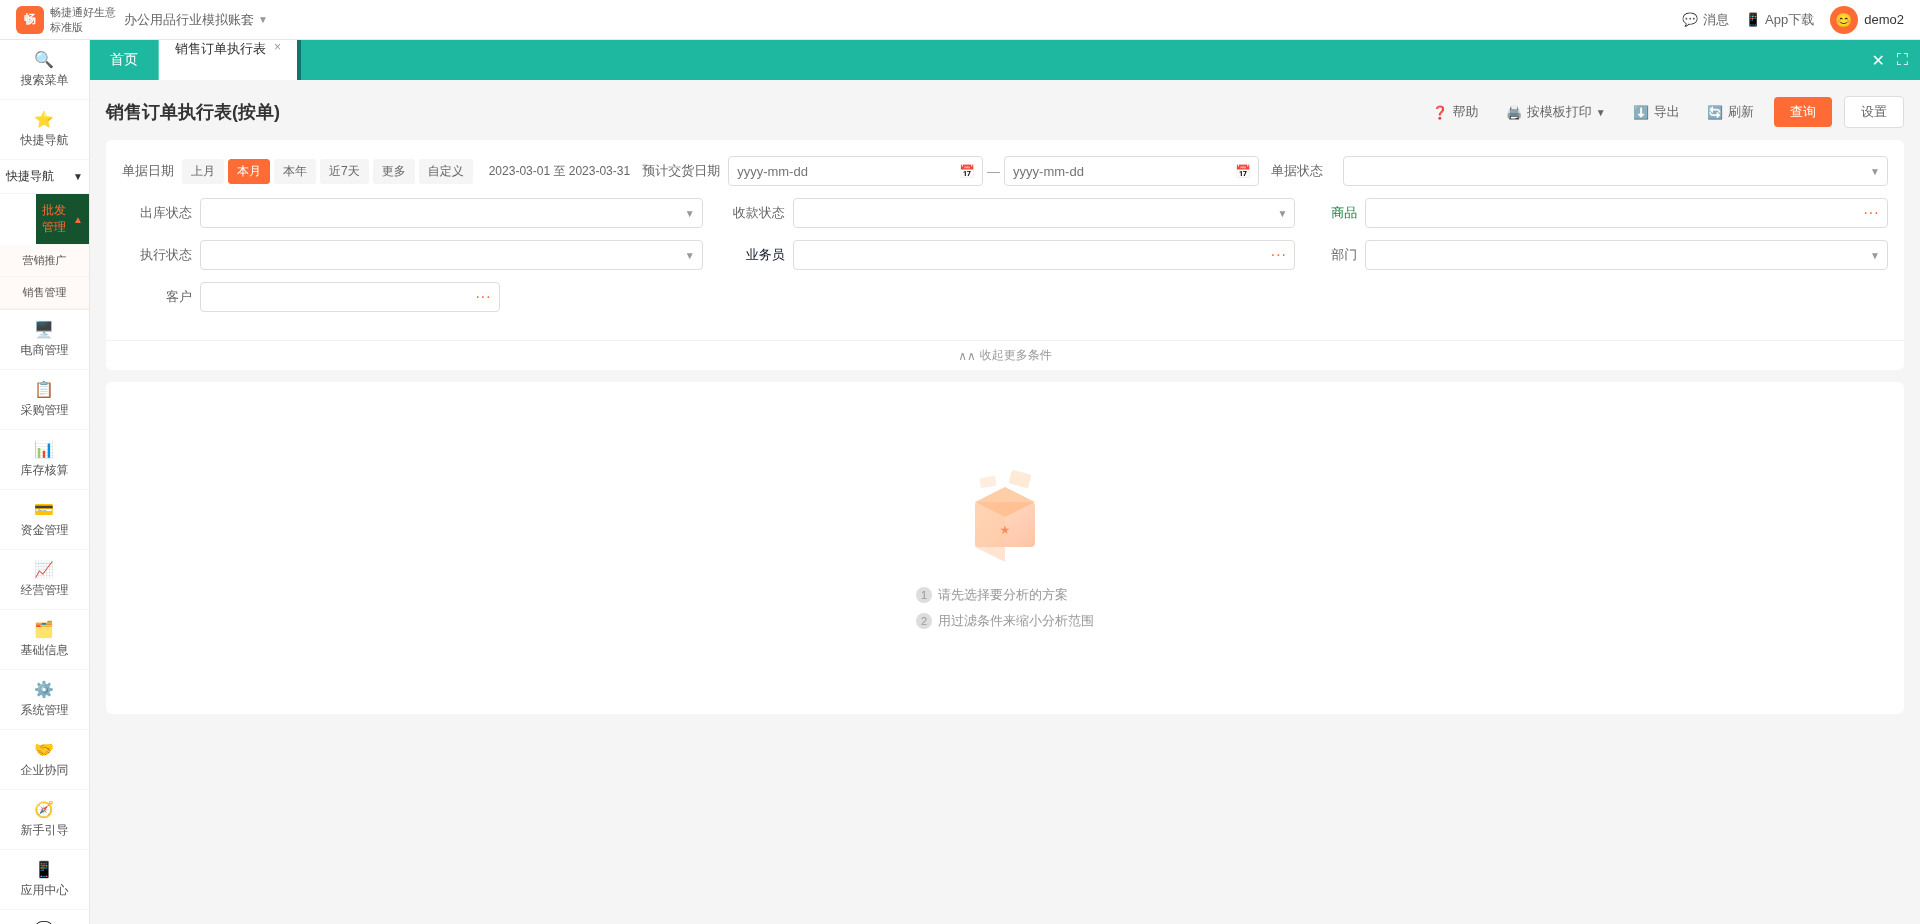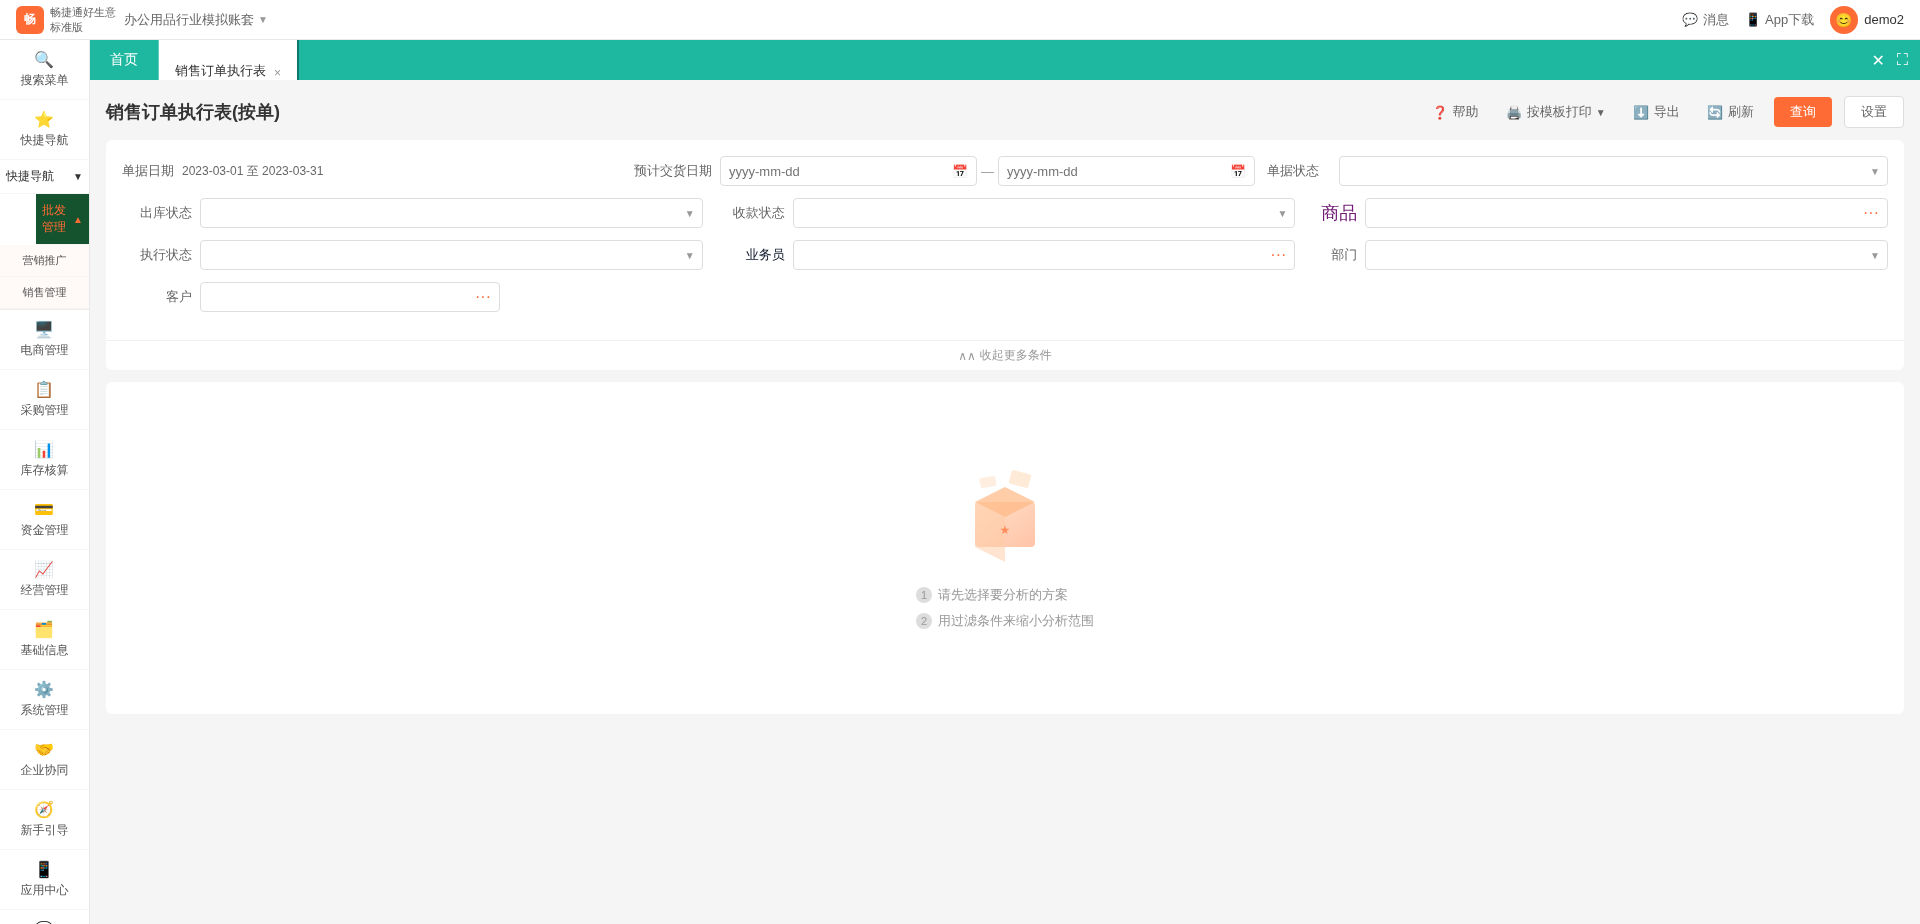--- a/index.html
+++ b/index.html
@@ -86,27 +86,27 @@
       display: flex;
       align-items: center;
       color: #fff;
       font-size: 14px;
       cursor: pointer;
       border-right: 1px solid rgba(255,255,255,0.3);
     }
     .tab-item {
       padding: 0 16px;
       display: flex;
-      align-items: flex-end;
+      align-items: flex-start;
       gap: 8px;
       background: #fff;
       color: #333;
       font-size: 13px;
       cursor: pointer;
-      border-right: 2px solid #0f766e;
+      border-right: 4px solid #0f766e;
     }
     .tab-close { color: #999; font-size: 12px; cursor: pointer; }
     .tab-actions { margin-left: auto; display: flex; align-items: center; gap: 4px; padding: 0 8px; }
     .tab-action-btn { color: #fff; font-size: 16px; cursor: pointer; padding: 4px; }
 
     
     .page-content { flex: 1; overflow-y: auto; padding: 16px; background: #f5f5f5; }
 
     
     .page-header {
@@ -391,20 +391,28 @@
       <div style="background:#fff; border-radius:6px; margin-bottom:12px;">
         <div style="display:flex; min-height:200px;">
 
 
           <div style="flex:1; padding:16px;">
 
             <div style="display:flex; align-items:center; gap:12px; margin-bottom:12px;">
 
               <div style="display:flex; align-items:center; gap:8px; min-width:500px;">
                 <span style="color:#666; font-size:13px; flex-shrink:0;font-family:Liberation Mono, monospace;">单据日期</span>
+                <div class="quick-dates">
+                  <span class="quick-date-btn">上月</span>
+                  <span class="quick-date-btn active">本月</span>
+                  <span class="quick-date-btn">本年</span>
+                  <span class="quick-date-btn">近7天</span>
+                  <span class="quick-date-btn">更多</span>
+                  <span class="quick-date-btn">自定义</span>
+                </div>
                 <span style="font-size:12px; color:#666;">2023-03-01 至 2023-03-31</span>
               </div>
 
               <div style="display:flex; align-items:center; gap:8px; flex:1;">
                 <span style="color:#666; font-size:13px; flex-shrink:0;">预计交货日期</span>
                 <div style="display:flex; align-items:center; gap:4px; flex:1;">
                   <div style="position:relative; flex:1;">
                     <input class="date-input" type="text" style="width: 100%;" placeholder="yyyy-mm-dd">
                     <span style="position:absolute; right:8px; top:50%; transform:translateY(-50%); color:#ff6b35; font-size:13px;">📅</span>
                   </div>
@@ -434,21 +442,21 @@
                 </div>
               </div>
               <div style="display:flex; align-items:center; gap:8px; flex:1;">
                 <span style="color:#666; font-size:13px; width:70px; text-align:right; flex-shrink:0;">收款状态</span>
                 <div class="select-wrapper">
                   <select><option></option></select>
                   <span class="select-arrow">▼</span>
                 </div>
               </div>
               <div style="display:flex; align-items:center; gap:8px; flex:1;">
-                <span style="color:#701a75; font-size:18px; width:50px; text-align:right; flex-shrink:0;">商品</span>
+                <span style="color:#15803d; font-size:13px; width:50px; text-align:right; flex-shrink:0;">商品</span>
                 <div style="flex:1; height:30px; border:1px solid #ddd; border-radius:4px; display:flex; align-items:center; padding:0 8px; cursor:pointer;">
                   <span style="flex:1;"></span>
                   <span style="color:#ff6b35; font-size:16px; cursor:pointer;">···</span>
                 </div>
               </div>
             </div>
 
             <div style="display:flex; align-items:center; gap:12px; margin-bottom:12px;">
               <div style="display:flex; align-items:center; gap:8px; flex:1;">
                 <span style="color:#666; font-size:13px; width:70px; text-align:right; flex-shrink:0;">执行状态</span>

